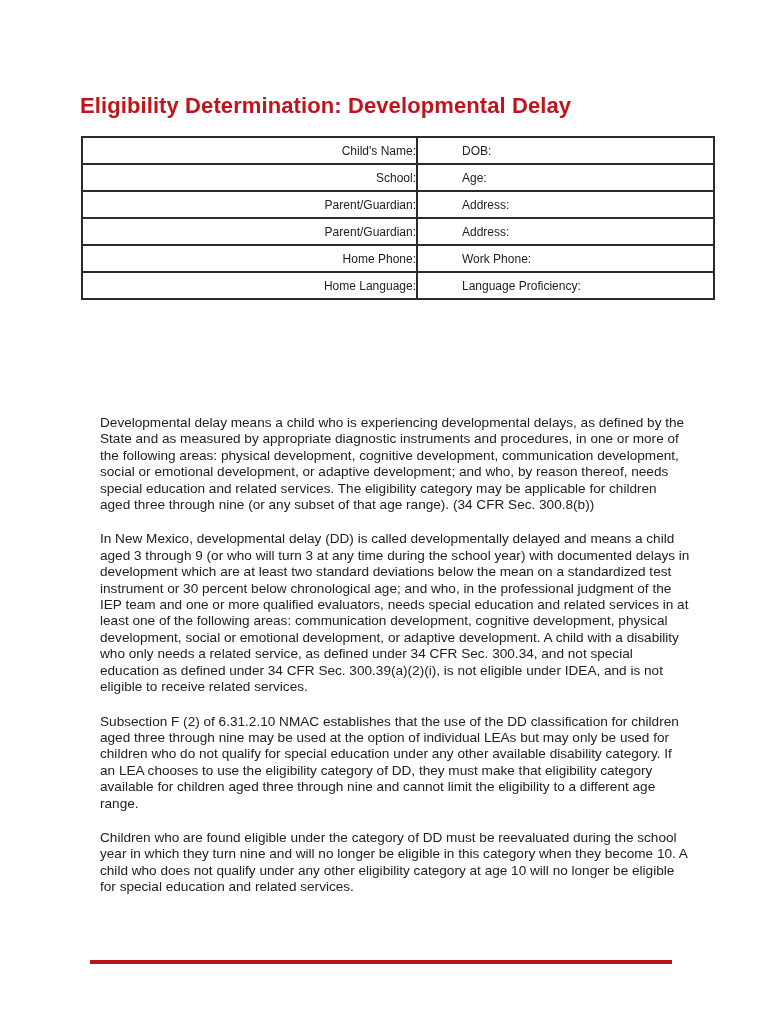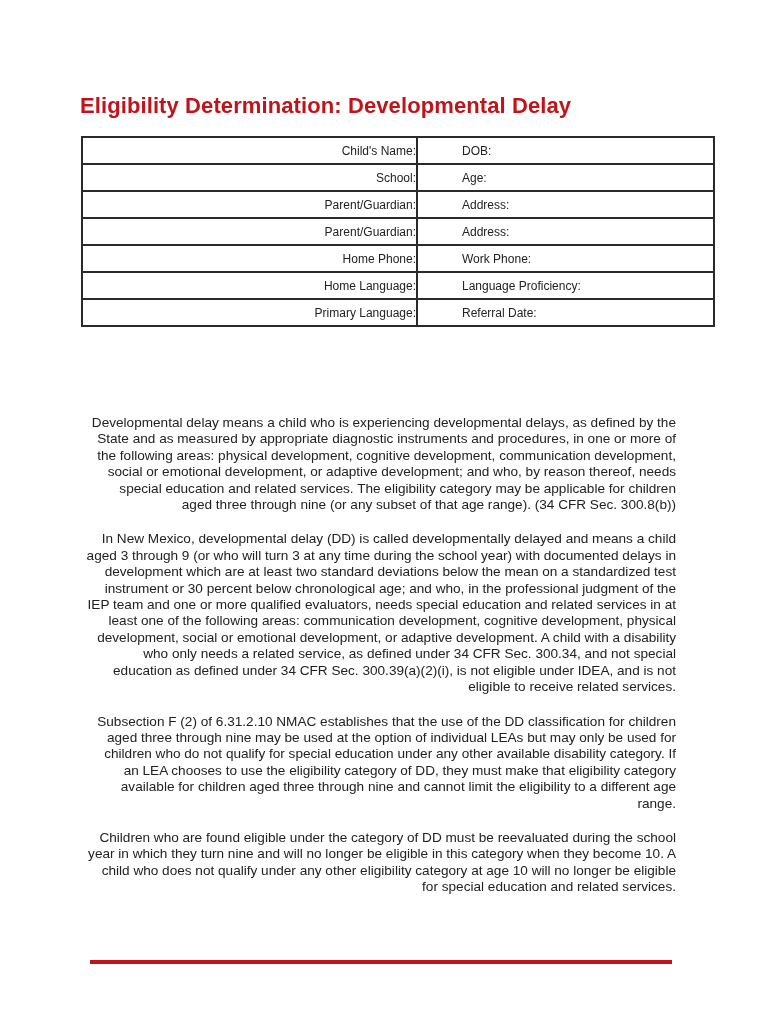--- a/index.html
+++ b/index.html
@@ -42,24 +42,23 @@
       padding: 0 0 0 6px;
       font-size: 12px;
       color: #222222;
       vertical-align: middle;
       white-space: nowrap;
     }
     .info-table td.left { width: 327px; text-align: right; }
     .info-table td.right { width: 251px; padding-left: 44px; }
     .body-text {
       position: absolute;
-      left: 86px;
+      left: 100px;
       top: 415px;
       width: 590px;
-      text-align: right;
     }
     .body-text p {
       margin: 0 0 18px 0;
       font-size: 13.6px;
       line-height: 16.4px;
       color: #222222;
     }
     .footer-rule {
       position: absolute;
       left: 90px;
@@ -93,24 +92,20 @@
       <td class="right">Address:</td>
     </tr>
     <tr>
       <td class="left">Home Phone:</td>
       <td class="right">Work Phone:</td>
     </tr>
     <tr>
       <td class="left">Home Language:</td>
       <td class="right">Language Proficiency:</td>
     </tr>
-    <tr>
-      <td class="left">Primary Language:</td>
-      <td class="right">Referral Date:</td>
-    </tr>
   </tbody>
 </table>
 
 <div class="body-text">
   <p>Developmental delay means a child who is experiencing developmental delays, as defined by the State and as measured by appropriate diagnostic instruments and procedures, in one or more of the following areas: physical development, cognitive development, communication development, social or emotional development, or adaptive development; and who, by reason thereof, needs special education and related services. The eligibility category may be applicable for children aged three through nine (or any subset of that age range). (34 CFR Sec. 300.8(b))</p>
   <p>In New Mexico, developmental delay (DD) is called developmentally delayed and means a child aged 3 through 9 (or who will turn 3 at any time during the school year) with documented delays in development which are at least two standard deviations below the mean on a standardized test instrument or 30 percent below chronological age; and who, in the professional judgment of the IEP team and one or more qualified evaluators, needs special education and related services in at least one of the following areas: communication development, cognitive development, physical development, social or emotional development, or adaptive development. A child with a disability who only needs a related service, as defined under 34 CFR Sec. 300.34, and not special education as defined under 34 CFR Sec. 300.39(a)(2)(i), is not eligible under IDEA, and is not eligible to receive related services.</p>
   <p>Subsection F (2) of 6.31.2.10 NMAC establishes that the use of the DD classification for children aged three through nine may be used at the option of individual LEAs but may only be used for children who do not qualify for special education under any other available disability category. If an LEA chooses to use the eligibility category of DD, they must make that eligibility category available for children aged three through nine and cannot limit the eligibility to a different age range.</p>
   <p>Children who are found eligible under the category of DD must be reevaluated during the school year in which they turn nine and will no longer be eligible in this category when they become 10. A child who does not qualify under any other eligibility category at age 10 will no longer be eligible for special education and related services.</p>
 </div>
 

